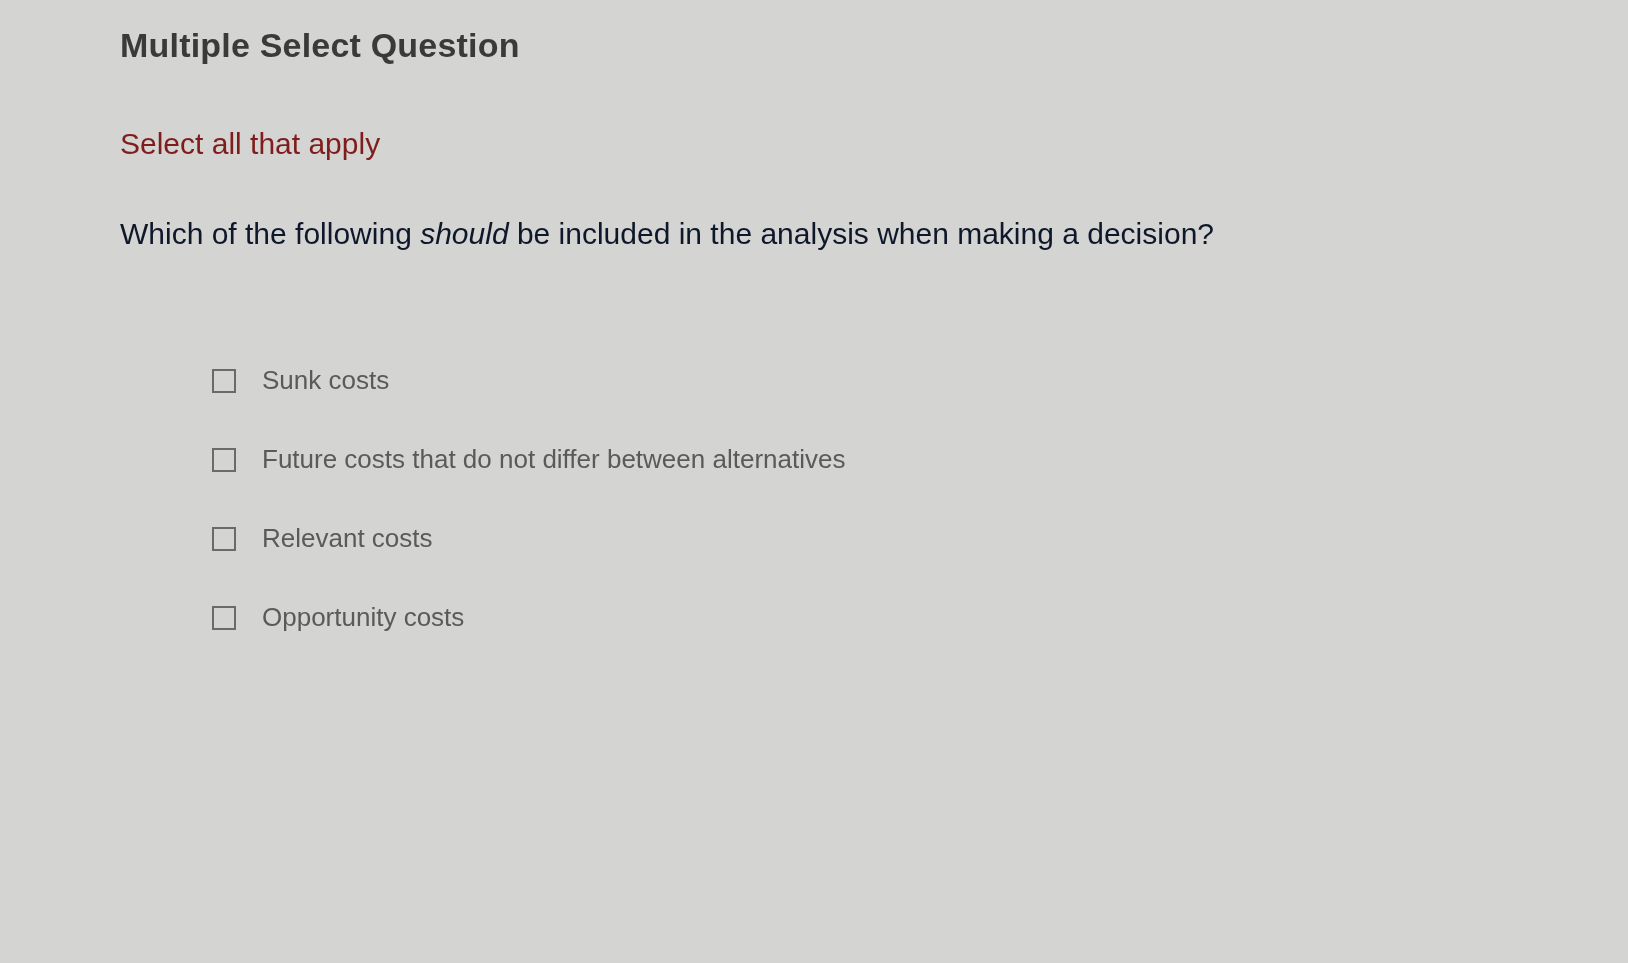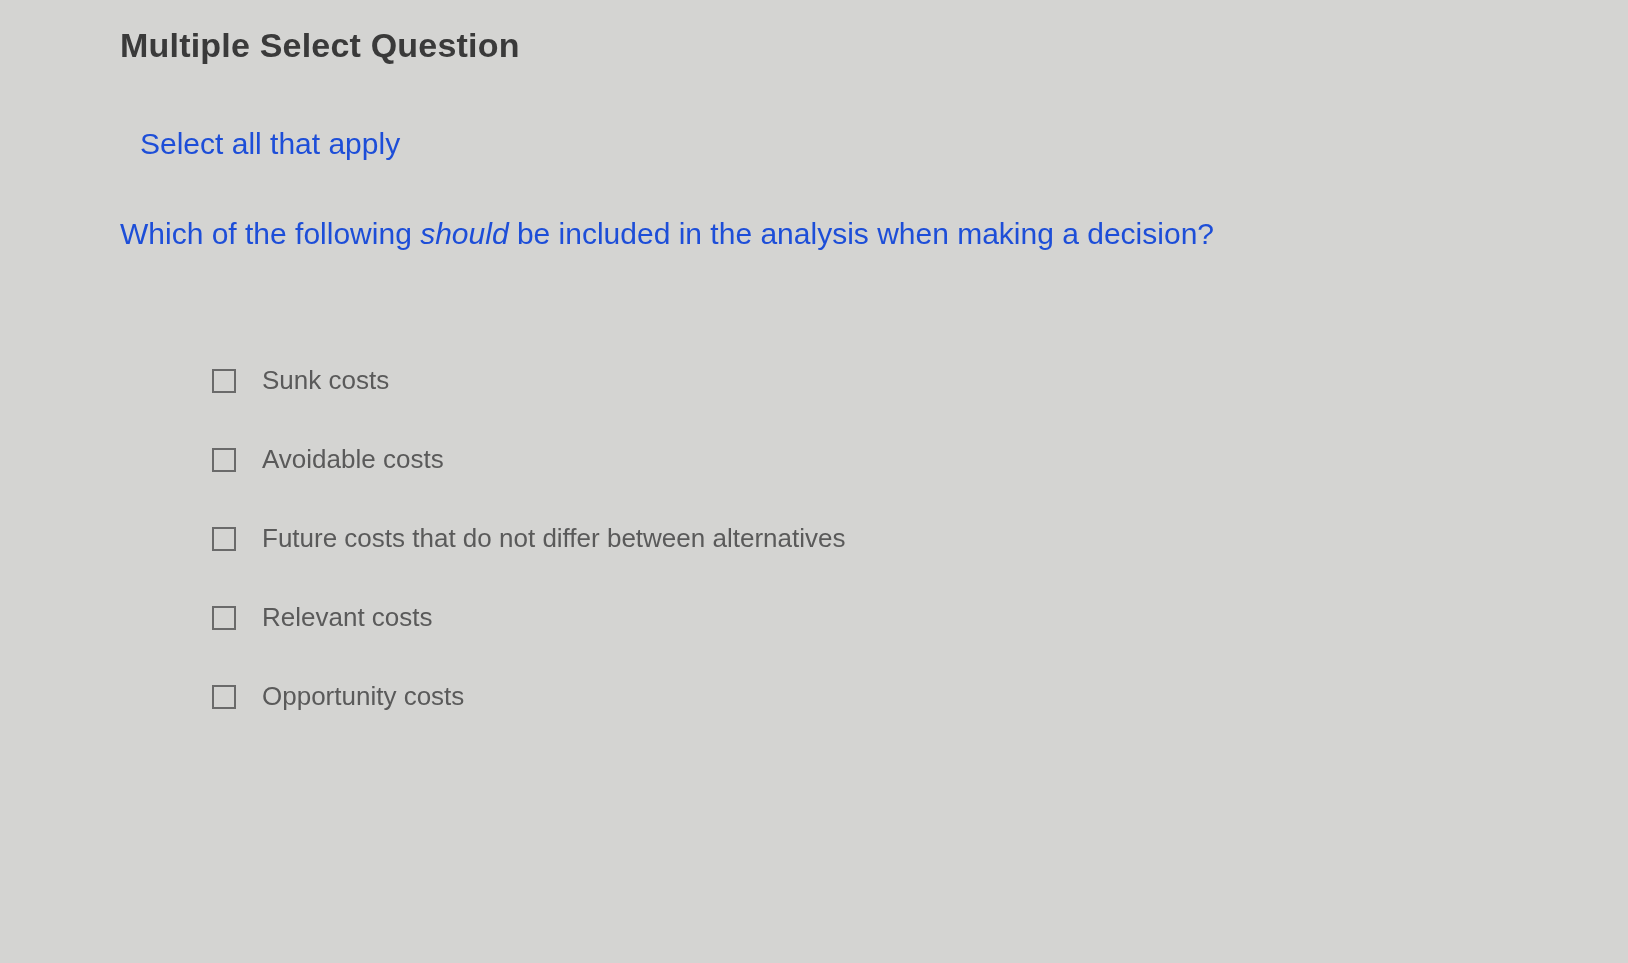--- a/index.html
+++ b/index.html
@@ -21,28 +21,27 @@
     .question-type {
       font-size: 34px;
       font-weight: 600;
       color: #3a3a3a;
       margin-bottom: 62px;
       letter-spacing: 0.2px;
     }
     .instruction {
       font-size: 30px;
       font-weight: 500;
-      color: #1d4ed8;
+      color: #7f1d1d;
       margin-bottom: 52px;
-      margin-left: 20px;
     }
     .question-text {
       font-size: 30px;
       font-weight: 400;
-      color: #1d4ed8;
+      color: #0f172a;
       margin-bottom: 110px;
       line-height: 1.4;
     }
     .question-text .italic {
       font-style: italic;
     }
     .options {
       padding-left: 92px;
     }
     .option-row {
@@ -75,24 +74,20 @@
   <div class="question-text">
     <span>Which of the following </span><span class="italic">should</span><span> be included in the analysis when making a decision?</span>
   </div>
   <div class="options">
     <div class="option-row">
       <div class="checkbox"></div>
       <div class="option-label">Sunk costs</div>
     </div>
     <div class="option-row">
       <div class="checkbox"></div>
-      <div class="option-label">Avoidable costs</div>
-    </div>
-    <div class="option-row">
-      <div class="checkbox"></div>
       <div class="option-label">Future costs that do not differ between alternatives</div>
     </div>
     <div class="option-row">
       <div class="checkbox"></div>
       <div class="option-label">Relevant costs</div>
     </div>
     <div class="option-row">
       <div class="checkbox"></div>
       <div class="option-label">Opportunity costs</div>
     </div>

